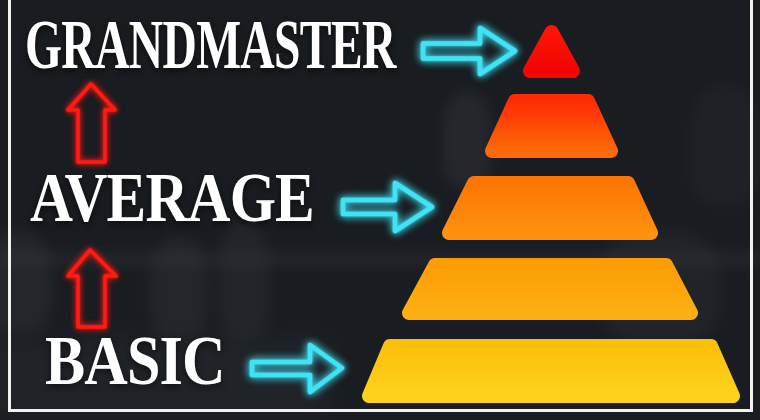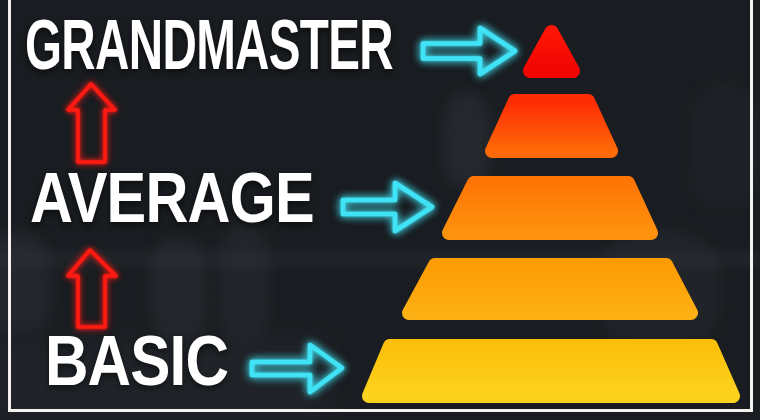--- a/index.html
+++ b/index.html
@@ -1,19 +1,19 @@
 <!DOCTYPE html>
 <html><head>
 <meta charset="utf-8">
 <style>
   html,body{margin:0;padding:0;background:#101215;}
   .stage{
     position:relative;width:760px;height:420px;overflow:hidden;
     background:#191c20;
-    font-family:Liberation Sans, sans-serif;
+    font-family:Liberation Serif, serif;
     text-align:right;
   }
   
   .bg{position:absolute;inset:0;z-index:0;}
   .blob{position:absolute;border-radius:40% 40% 30% 30%;filter:blur(7px);}
   .b1{left:443px;top:92px;width:48px;height:95px;background:#2b2f35;opacity:.65;}
   .b2{left:150px;top:238px;width:58px;height:100px;background:#2a2e33;opacity:.6;}
   .b3{left:218px;top:222px;width:52px;height:118px;background:#282c31;opacity:.6;}
   .b4{left:-18px;top:232px;width:70px;height:100px;background:#2c3036;opacity:.55;}
   .b5{left:600px;top:230px;width:120px;height:112px;background:#272b30;opacity:.55;}

